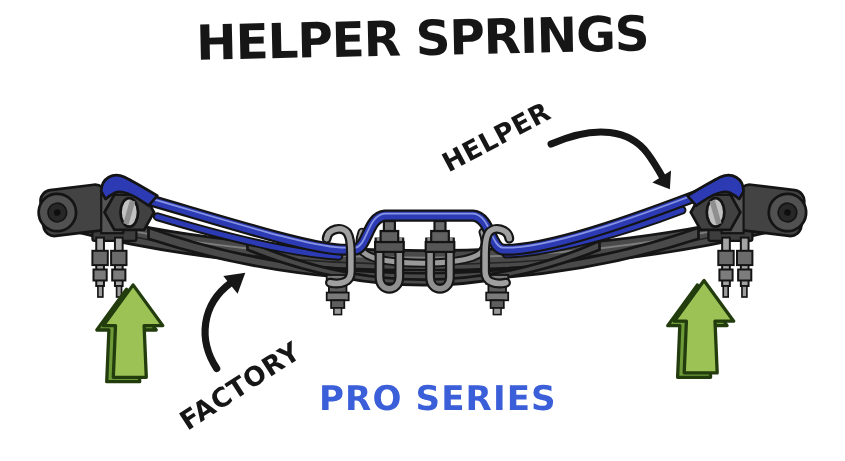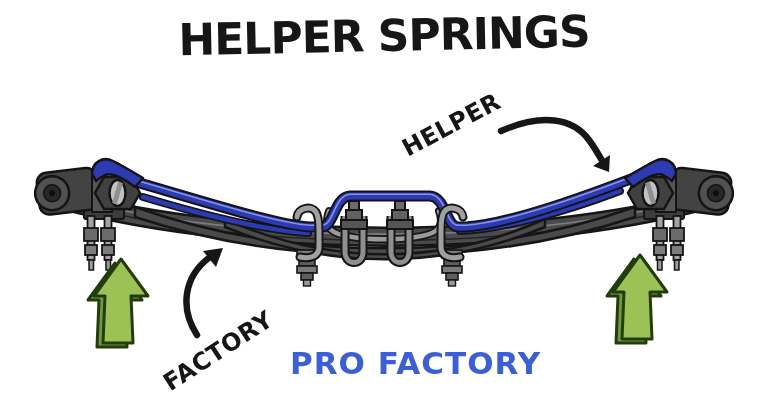--- a/index.html
+++ b/index.html
@@ -142,14 +142,14 @@
     </g>
     <g>
       <path d="M197,335 C180,309 183,277 210,257" fill="none" stroke="#161616" stroke-width="6.5" stroke-linecap="round"></path>
       <polygon points="223,248 216,267 203,251" fill="#161616"></polygon>
     </g>
   </svg>
 
   <div class="lbl title">HELPER SPRINGS</div>
   <div class="lbl helper-lbl">HELPER</div>
   <div class="lbl factory-lbl">FACTORY</div>
-  <div class="lbl series-lbl">PRO FACTORY</div>
+  <div class="lbl series-lbl">PRO SERIES</div>
 </div>
 
 </body></html>

